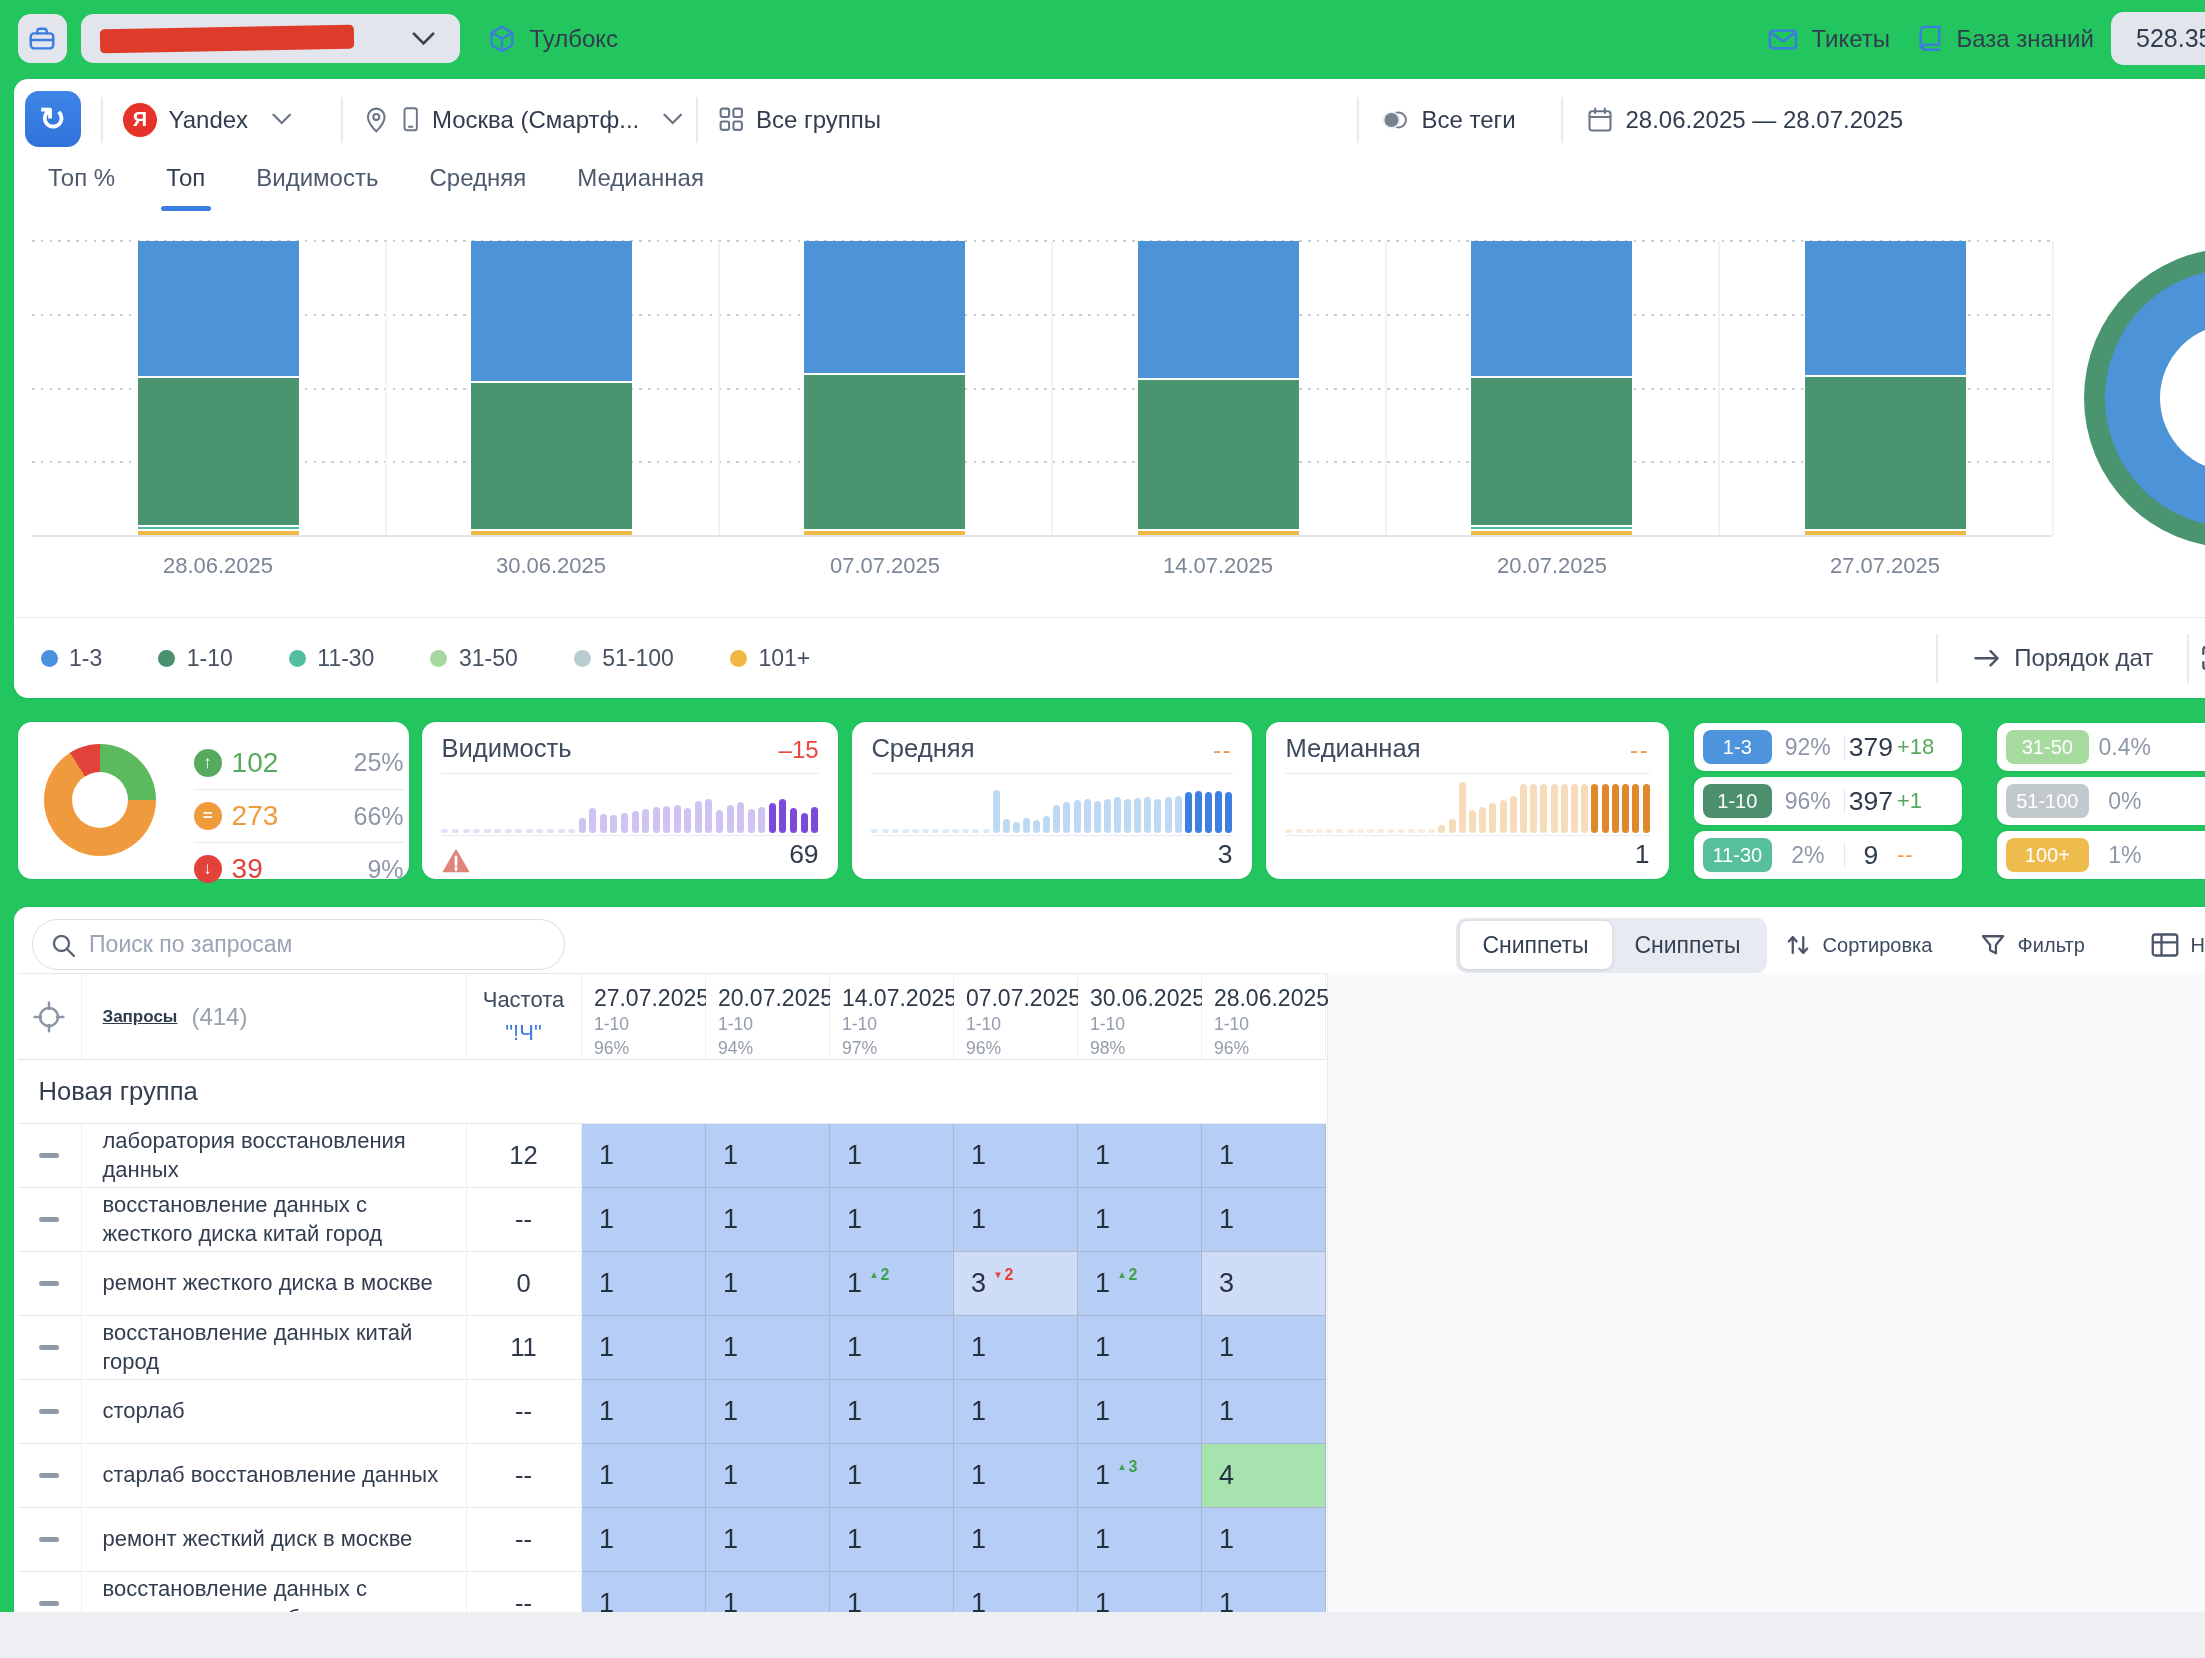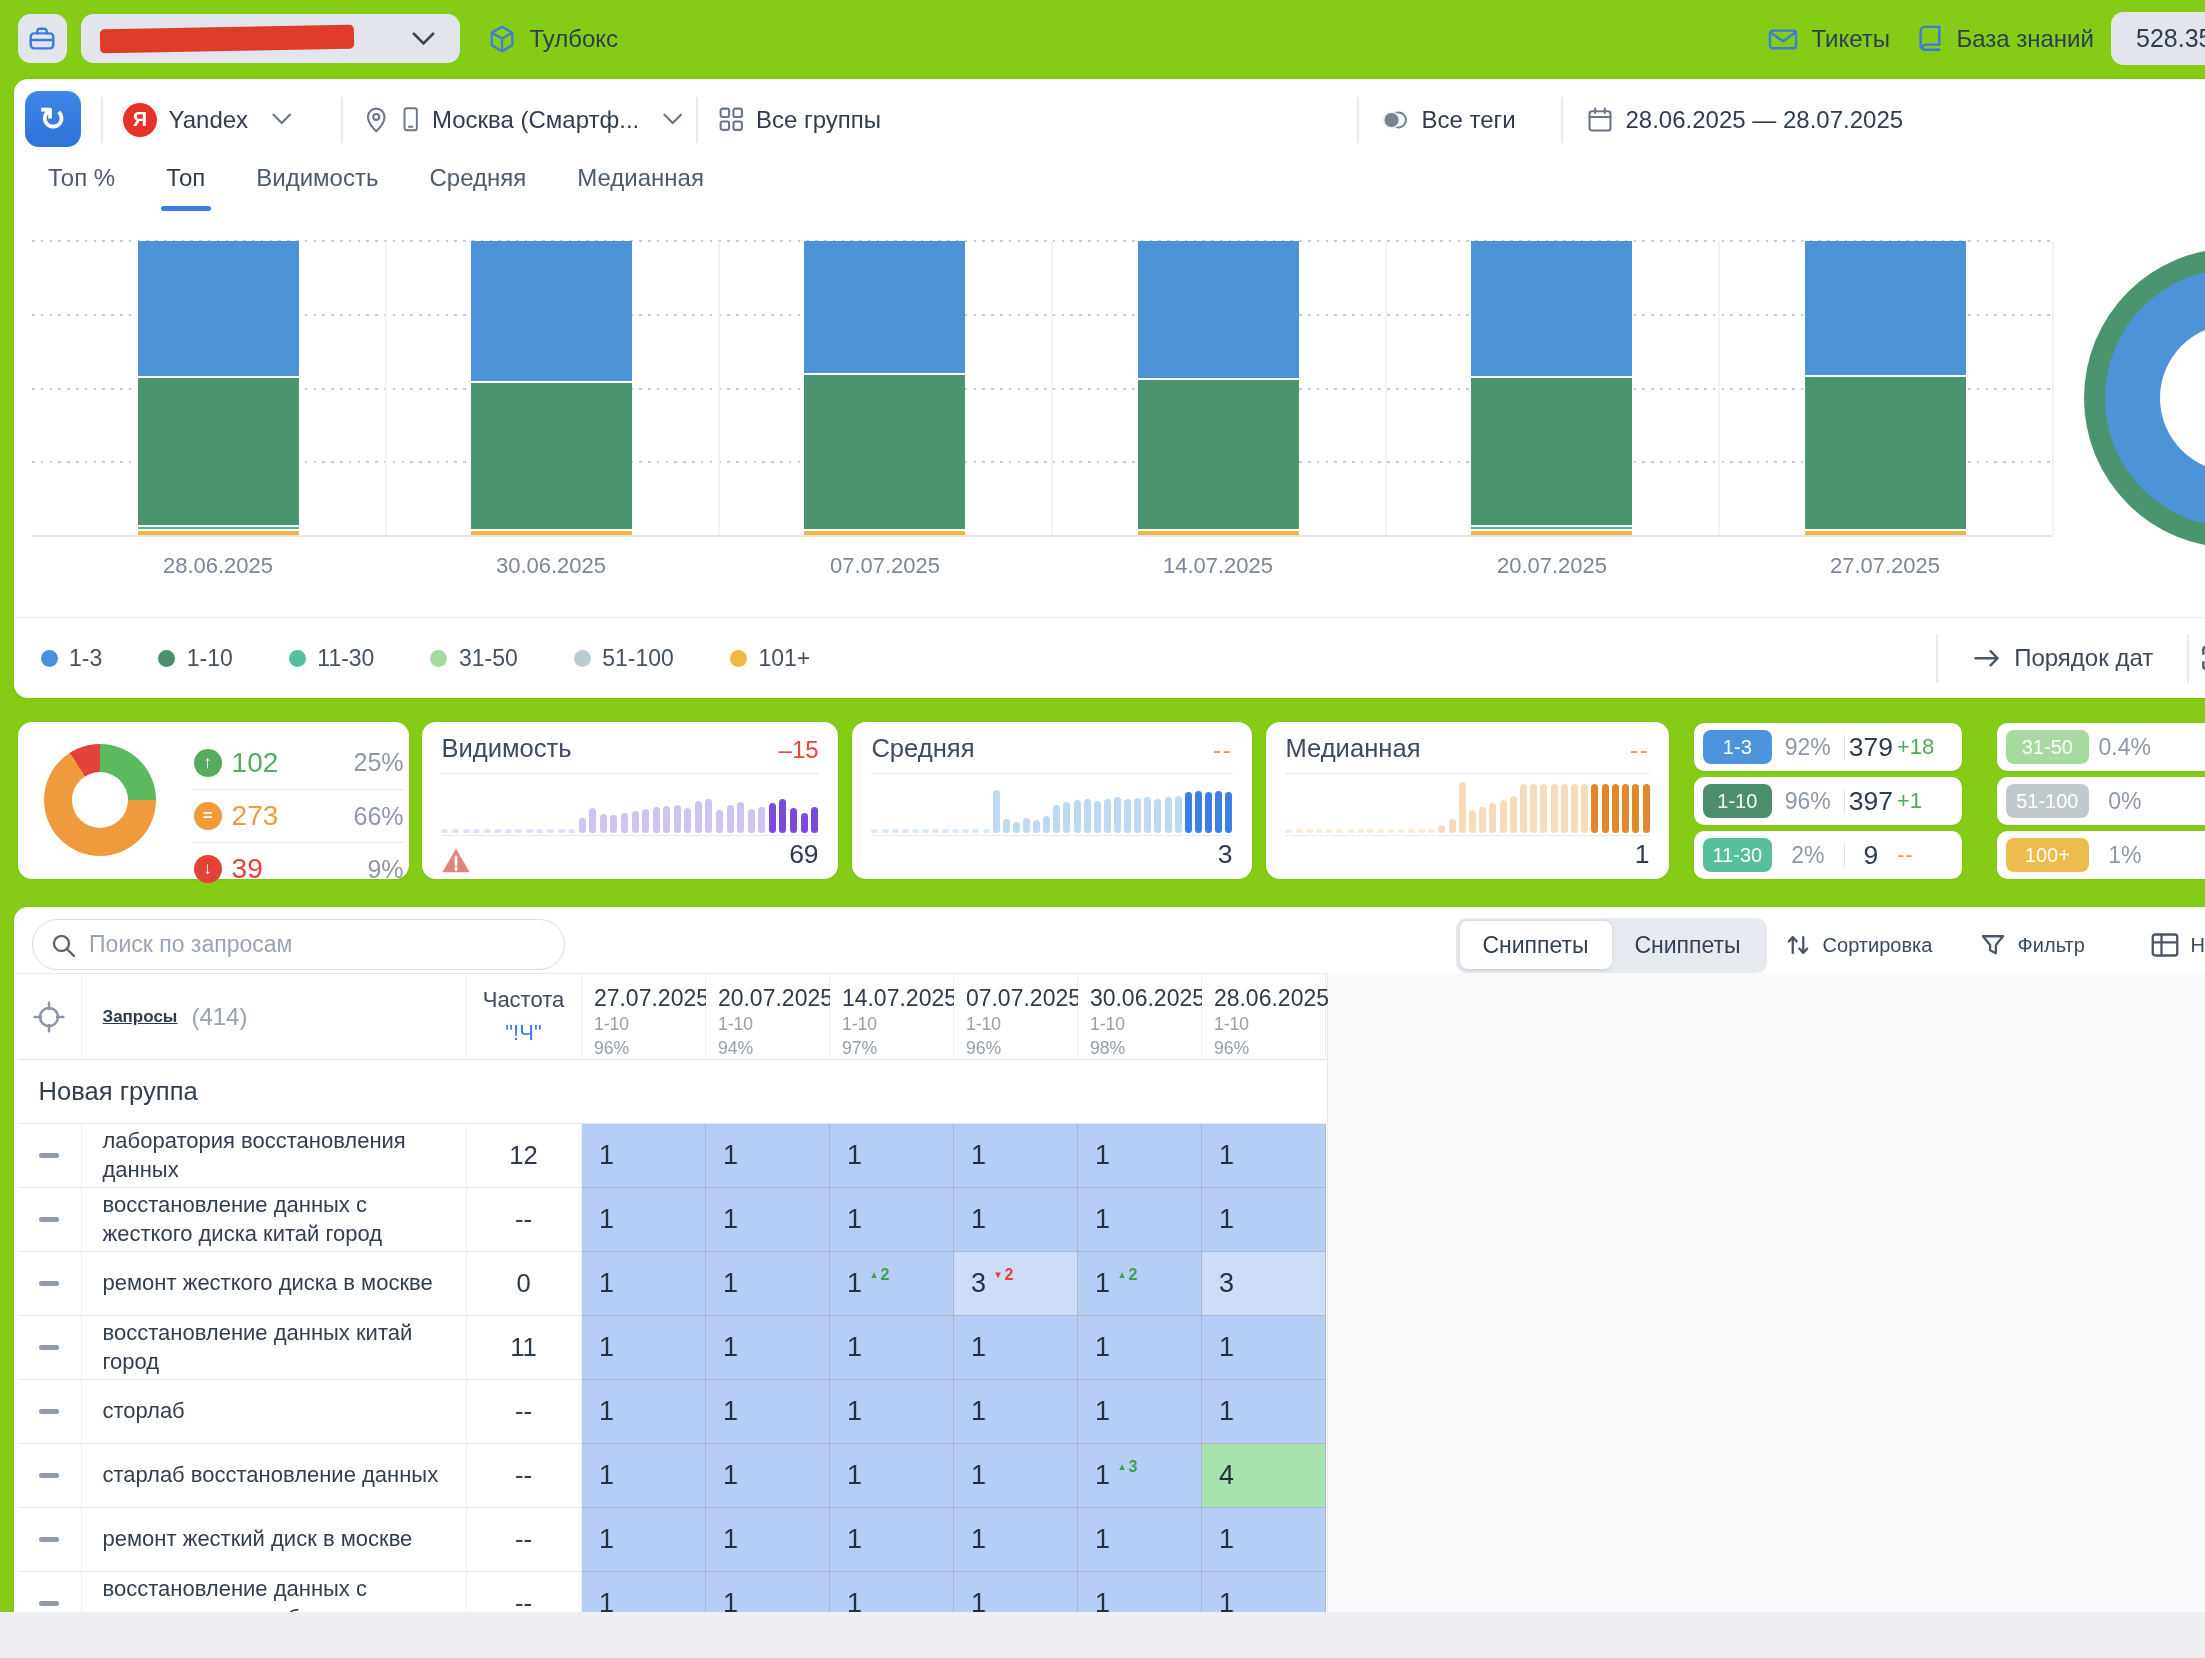--- a/index.html
+++ b/index.html
@@ -1,17 +1,17 @@
 <!DOCTYPE html>
 <html style="font-size:14px"><head>
 <meta charset="utf-8">
 <style>
   * { margin:0; padding:0; box-sizing:border-box; }
   body { font-family:"Liberation Sans", sans-serif; background:#edeff3; }
-  .page { position:relative; width:2206px; height:1612px; overflow:hidden; background:#84cc16; color:#313d4f; }
+  .page { position:relative; width:2206px; height:1612px; overflow:hidden; background:#22c55e; color:#313d4f; }
 
   
   .topbar { position:absolute; left:0; top:0; width:2206px; height:79px; }
   .icon-btn { position:absolute; left:17.6px; top:14px; width:49px; height:49px; border:none; border-radius:12.4px; background:#e2e6ec; display:flex; align-items:center; justify-content:center; cursor:pointer; }
   .project-pill { position:absolute; left:81px; top:14px; width:379px; height:49px; border-radius:12.4px; background:#e2e6ec; display:flex; align-items:center; cursor:pointer; }
   .redact { position:absolute; left:19.4px; top:13.2px; width:254px; height:24px; background:#df3b2b; border-radius:4.4px; transform:rotate(-1.1deg); }
   .project-pill svg { position:absolute; right:25px; }
   .toolbox { position:absolute; left:487px; top:14px; height:49px; display:flex; align-items:center; gap:12.4px; cursor:pointer; font-size:24px; color:#313d4f; }
   .tb-link { position:absolute; top:14px; height:49px; display:flex; align-items:center; gap:12.4px; cursor:pointer; font-size:24px; color:#313d4f; }
   .balance-pill { position:absolute; left:2111px; top:12.4px; width:168px; height:53px; border-radius:12.4px; background:#e2e6ec; display:flex; align-items:center; padding-left:25px; font-size:25px; color:#313d4f; cursor:pointer; }

